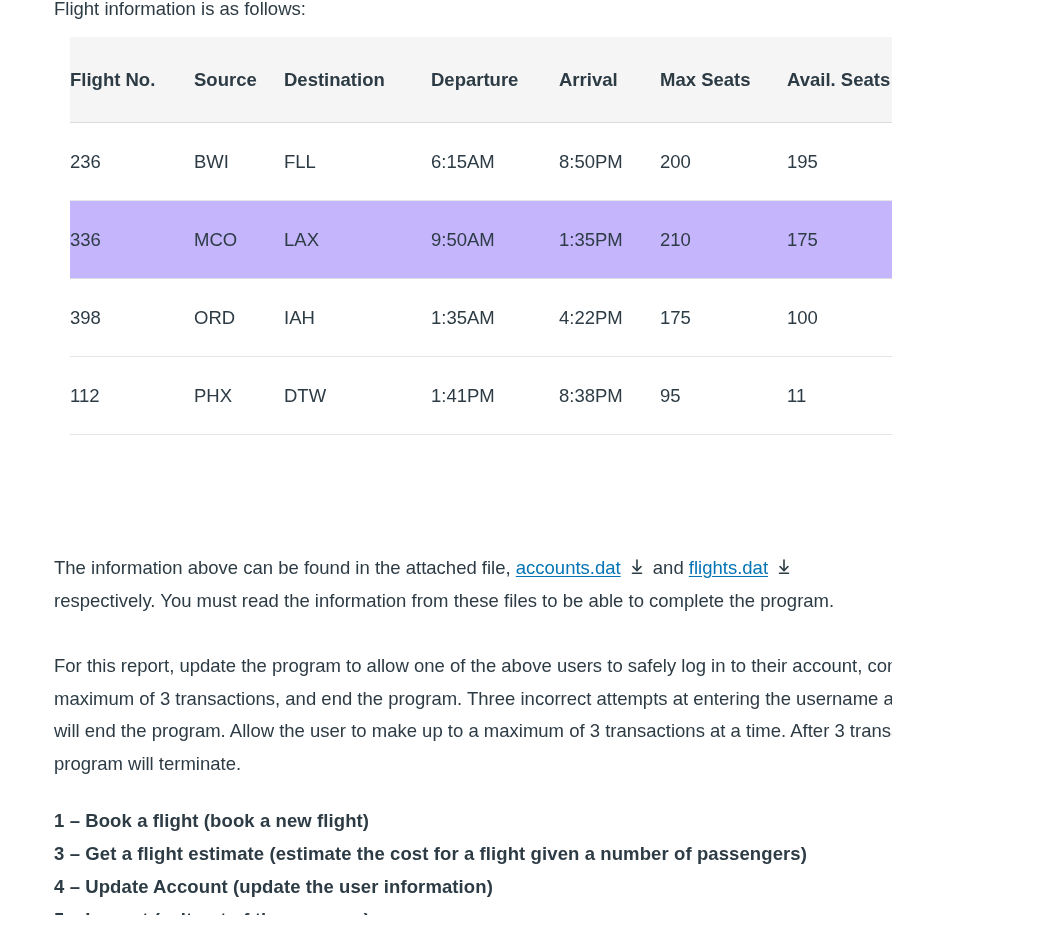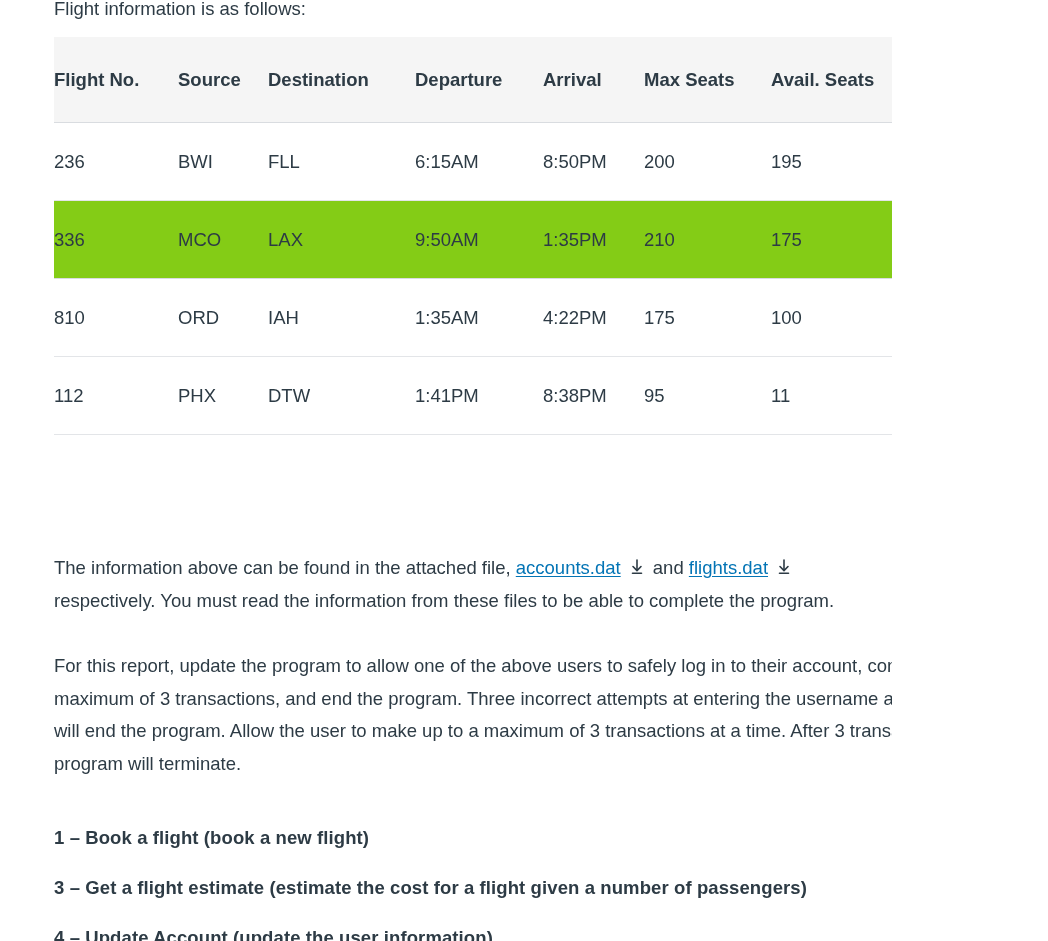--- a/index.html
+++ b/index.html
@@ -29,21 +29,21 @@
     top: -4px;
     font-size: 18.5px;
     line-height: 26px;
     color: #2d3b45;
     white-space: nowrap;
   }
 
   
   .flight-table-wrap {
     position: absolute;
-    left: 54px;
+    left: 70px;
     top: 37px;
     width: 948px;
   }
   table.flight-table {
     border-collapse: collapse;
     width: 948px;
     table-layout: fixed;
     font-size: 18.5px;
   }
   table.flight-table thead tr {
@@ -65,21 +65,21 @@
     font-size: 18.5px;
     color: #2d3b45;
     padding: 0;
     height: 77px;
     vertical-align: middle;
     white-space: nowrap;
     border-bottom: 1px solid #e3e5e8;
     margin-left: 10px;
   }
   table.flight-table tbody tr.striped {
-    background: #84cc16;
+    background: #c4b5fd;
   }
   table.flight-table tbody tr.striped td {
     border-top: 1px solid #d9dce0;
     border-bottom: 1px solid #d9dce0;
   }
 
   
   col.c0 { width: 124px; }
   col.c1 { width: 90px;  }
   col.c2 { width: 147px; }
@@ -126,21 +126,20 @@
     top: 804px;
     width: 960px;
     font-size: 18.5px;
     line-height: 33px;
     font-weight: bold;
     color: #2d3b45;
   }
   .option-list .opt {
     white-space: nowrap;
     letter-spacing: 0.1px;
-    margin-top: 17px;
   }
   .option-list .opt.clipped {
     overflow: hidden;
     height: 12px;
   }
 </style>
 </head>
 <body>
 
 <div class="page">
@@ -186,21 +185,21 @@
           <td class="cell-pad">336</td>
           <td class="cell-pad">MCO</td>
           <td class="cell-pad">LAX</td>
           <td class="cell-pad">9:50AM</td>
           <td class="cell-pad">1:35PM</td>
           <td class="cell-pad">210</td>
           <td class="cell-pad">175</td>
           <td class="cell-pad">272.98</td>
         </tr>
         <tr>
-          <td class="cell-pad">810</td>
+          <td class="cell-pad">398</td>
           <td class="cell-pad">ORD</td>
           <td class="cell-pad">IAH</td>
           <td class="cell-pad">1:35AM</td>
           <td class="cell-pad">4:22PM</td>
           <td class="cell-pad">175</td>
           <td class="cell-pad">100</td>
           <td class="cell-pad">75.94</td>
         </tr>
         <tr>
           <td class="cell-pad">112</td>

